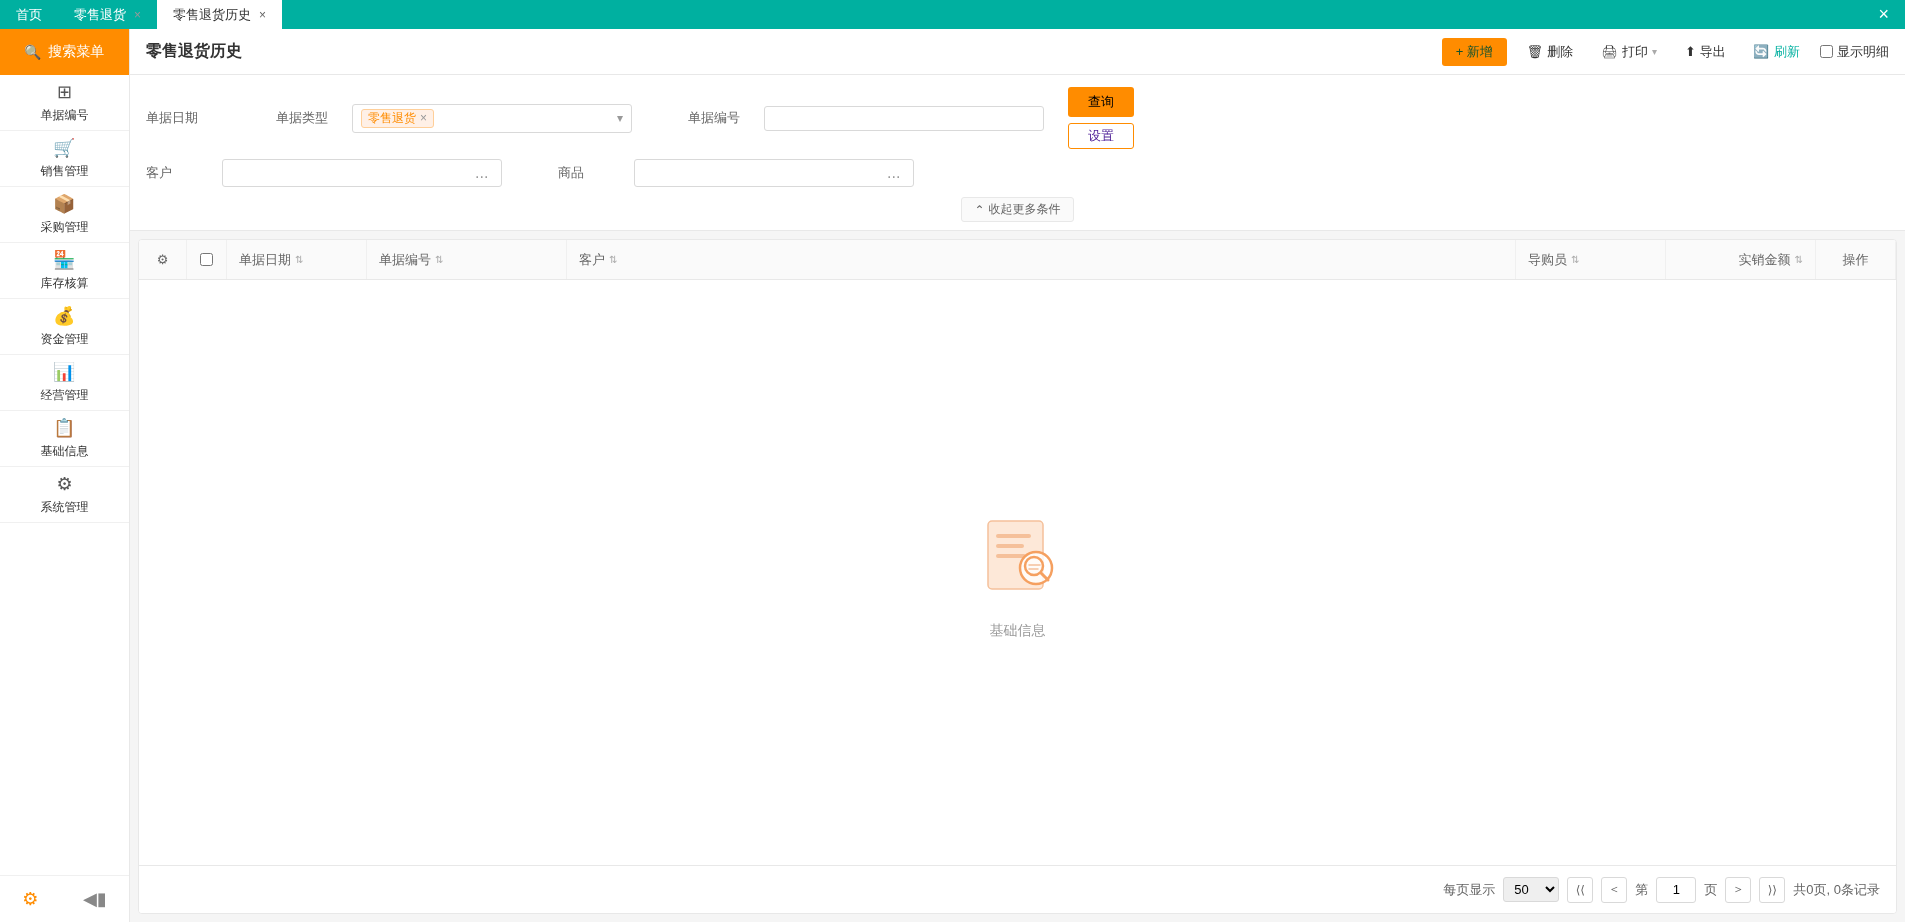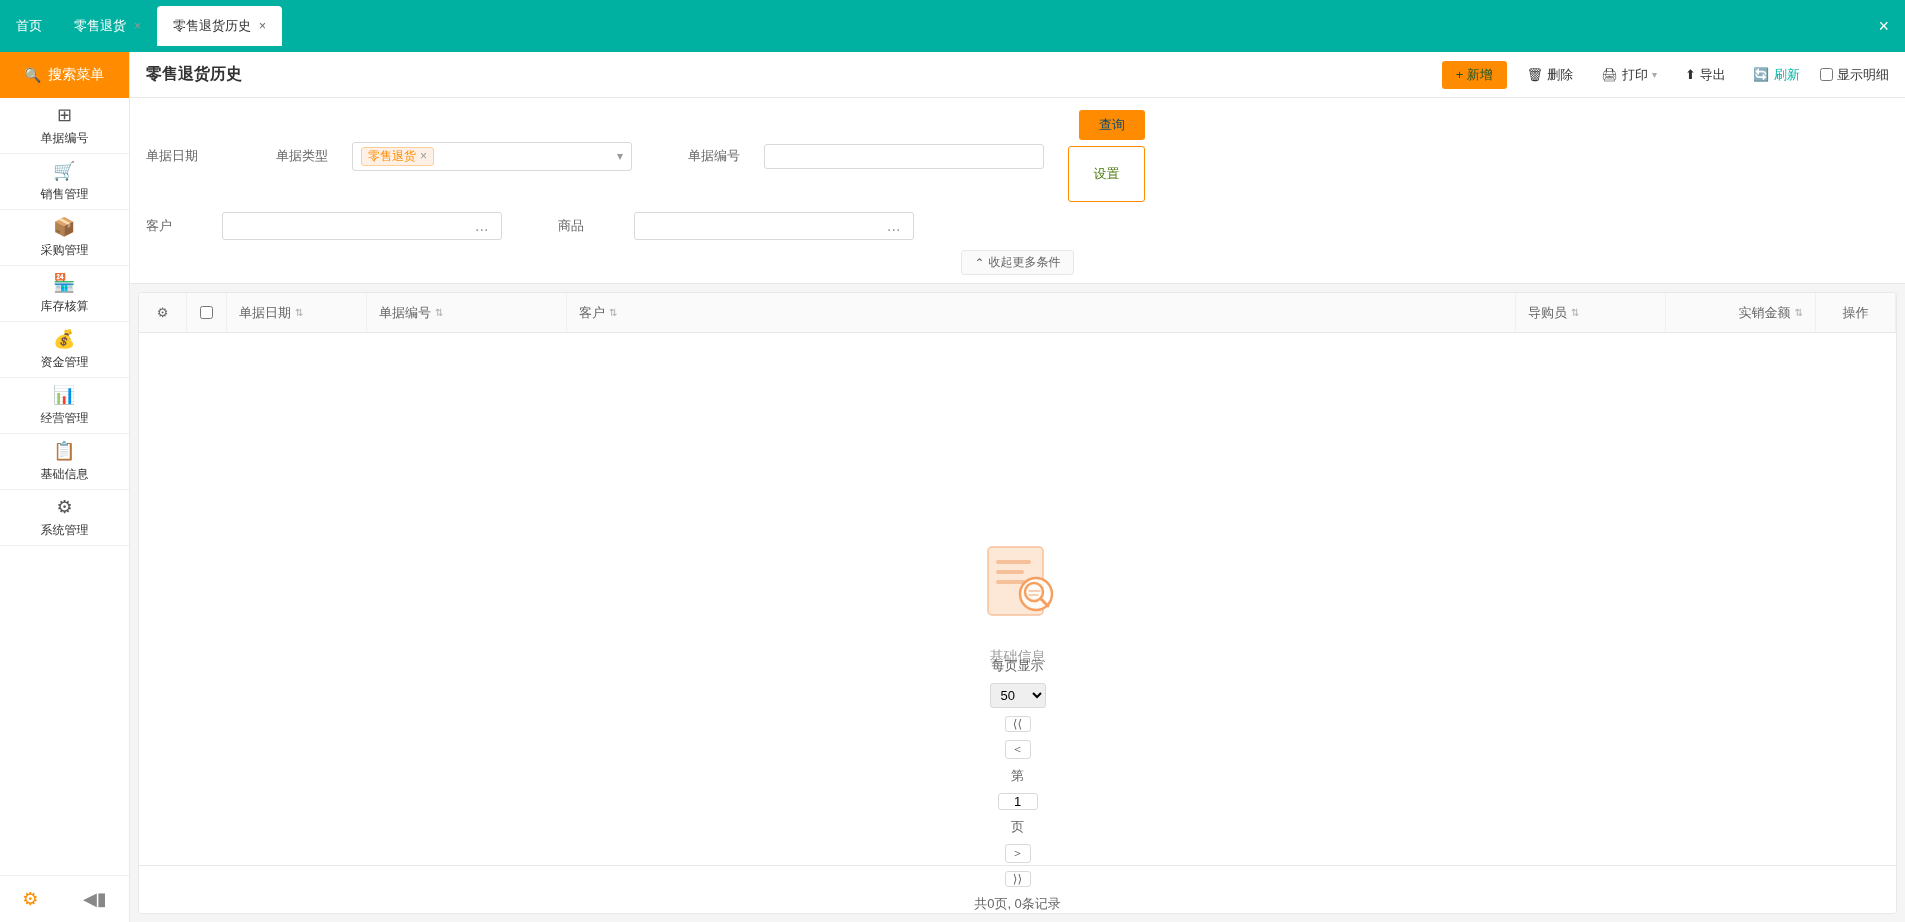--- a/index.html
+++ b/index.html
@@ -1,20 +1,20 @@
 <!DOCTYPE html>
 <html><head>
   <meta charset="utf-8">
   <style>
     * { box-sizing: border-box; margin: 0; padding: 0; font-family: 'Microsoft YaHei', Arial, sans-serif; }
     body { width: 1905px; height: 922px; overflow: hidden; display: flex; flex-direction: column; background: #f5f5f5; }
 
     
     .top-bar {
-      height: 52px;
+      height: 29px;
       background: #00b0a0;
       display: flex;
       align-items: center;
       padding-left: 0;
       flex-shrink: 0;
     }
     .tab-item {
       height: 40px;
       padding: 0 16px;
       display: flex;
@@ -320,21 +320,20 @@
       background: #fff;
       border-top: 1px solid #e8e8e8;
       display: flex;
       align-items: center;
       justify-content: flex-end;
       padding: 0 16px;
       gap: 8px;
       font-size: 13px;
       color: #666;
       flex-shrink: 0;
-      flex-direction: column;
     }
     .page-size-select {
       border: 1px solid #d9d9d9;
       border-radius: 3px;
       padding: 3px 6px;
       font-size: 13px;
       outline: none;
     }
     .page-nav-btn {
       width: 26px;
@@ -355,33 +354,32 @@
       border: 1px solid #d9d9d9;
       border-radius: 3px;
       text-align: center;
       font-size: 13px;
       outline: none;
     }
 
     
     .query-btn {
       background: #ff8c00;
-      color: #0c4a6e;
+      color: #000000;
       border: none;
       padding: 6px 20px;
       border-radius: 3px;
       font-size: 13px;
       cursor: pointer;
-      margin-left: 11px;
     }
     .settings-btn {
       background: #fff;
-      color: #4d7c0f;
+      color: #4c1d95;
       border: 1px solid #ff8c00;
-      padding: 18px 18px;
+      padding: 3px 18px;
       border-radius: 3px;
       font-size: 13px;
       cursor: pointer;
     }
     .action-btns {
       display: flex;
       flex-direction: column;
       gap: 6px;
       margin-left: 8px;
     }

